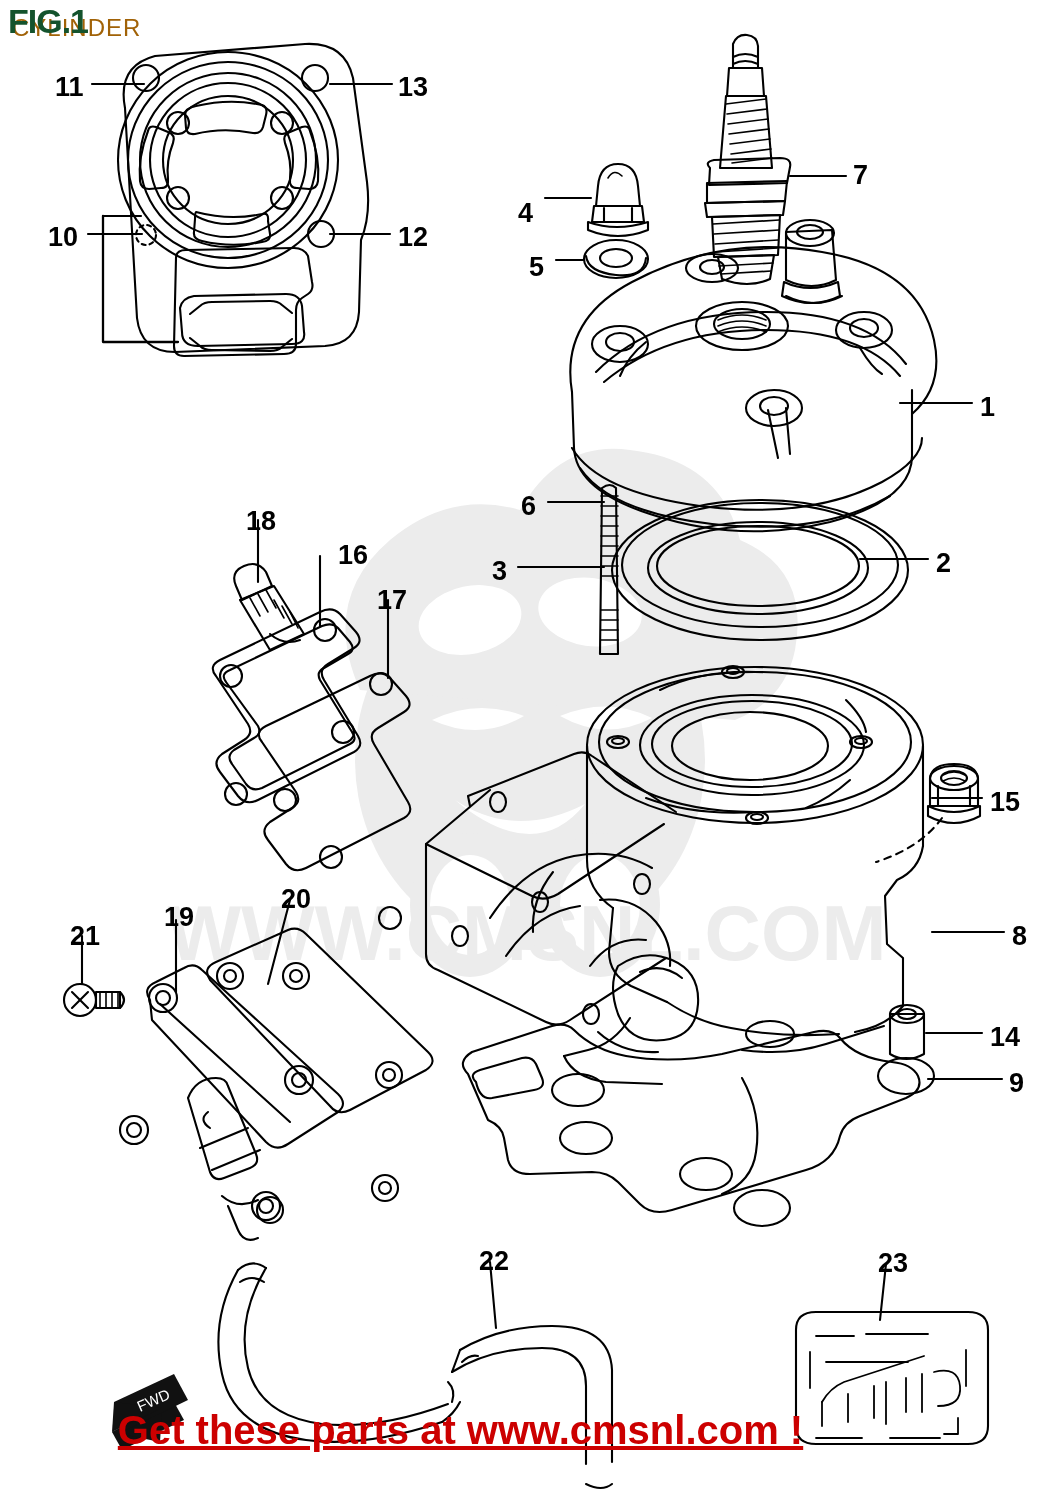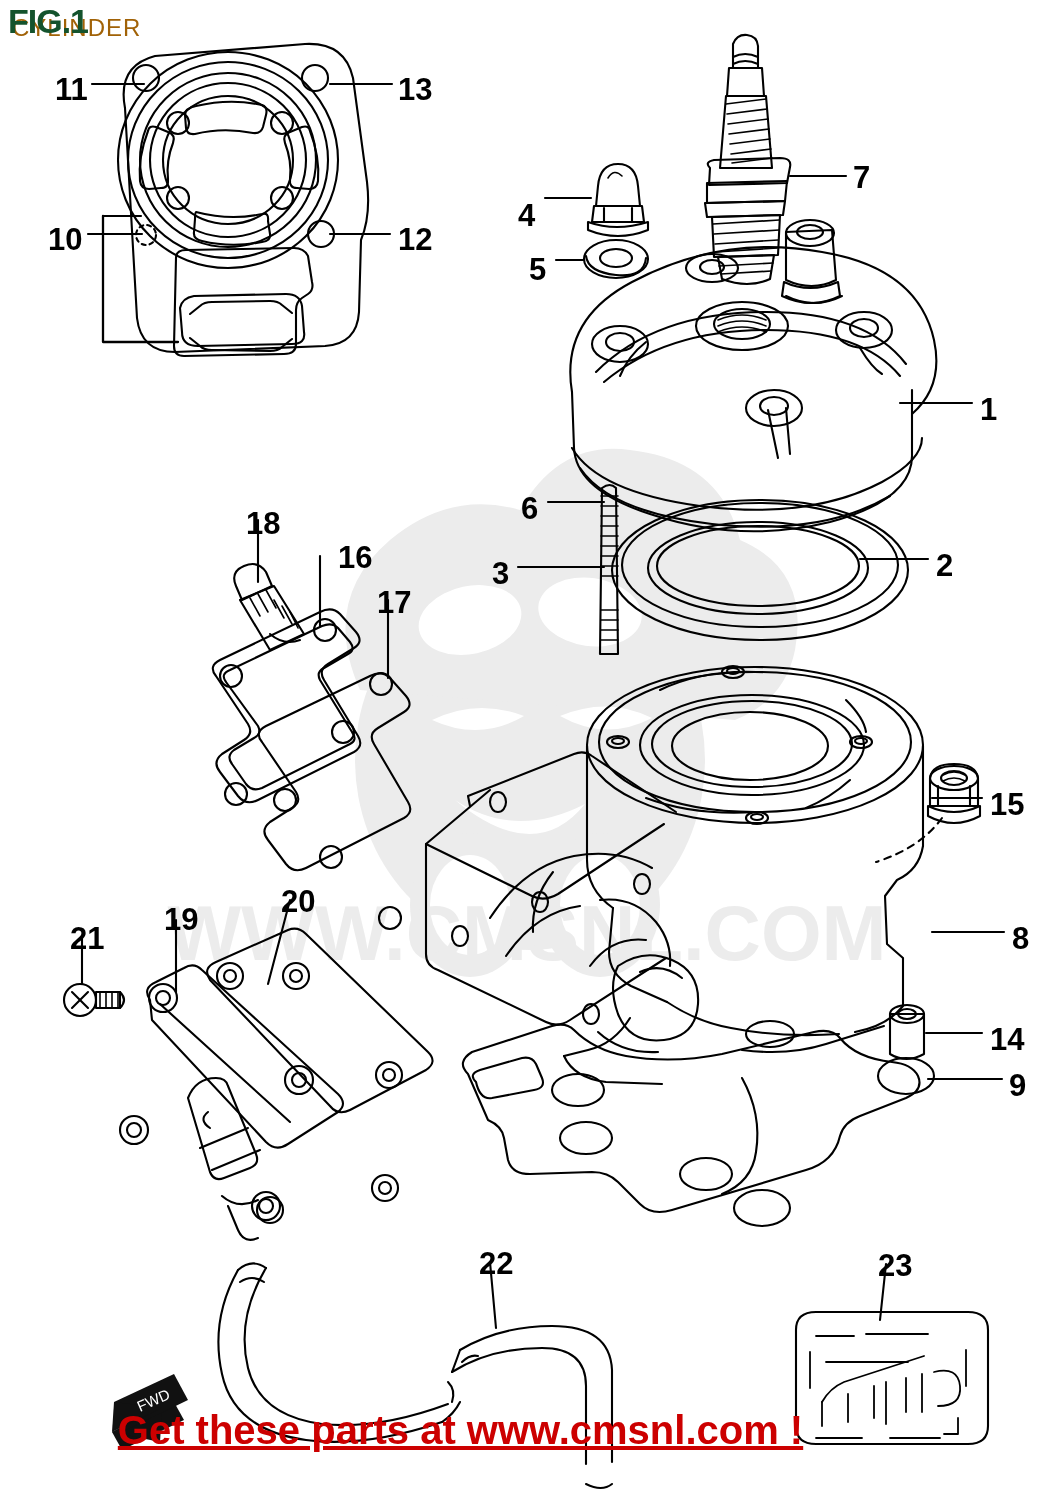--- a/index.html
+++ b/index.html
@@ -7,21 +7,21 @@
        font-family:"Liberation Sans",sans-serif;}
   #stage{position:absolute;left:0;top:0;width:1055px;height:1500px;background:#fff;}
   svg.layer{position:absolute;left:0;top:0;width:1055px;height:1500px;}
 
   .fig-title{position:absolute;left:8px;top:2px;font-size:34px;font-weight:bold;
              color:#14532d;letter-spacing:-1px;z-index:6;}
   .fig-sub{position:absolute;left:12px;top:14px;font-size:24px;color:#a16207;
            letter-spacing:1px;z-index:5;}
   .banner{position:absolute;left:0;top:1408px;width:921px;text-align:center;
           font-size:40px;color:#cc0000;font-weight:bold;letter-spacing:0px;z-index:8;text-decoration:underline;}
-  .callout{position:absolute;font-size:31px;font-weight:bold;color:#000;z-index:7;
+  .callout{position:absolute;font-size:27px;font-weight:bold;color:#000;z-index:7;
            font-family:"Liberation Sans",sans-serif;}
 </style>
 </head>
 <body>
 
 <div id="stage">
 
   <svg class="layer" viewBox="0 0 1055 1500">
     <g fill="#ececec" stroke="none">
 

